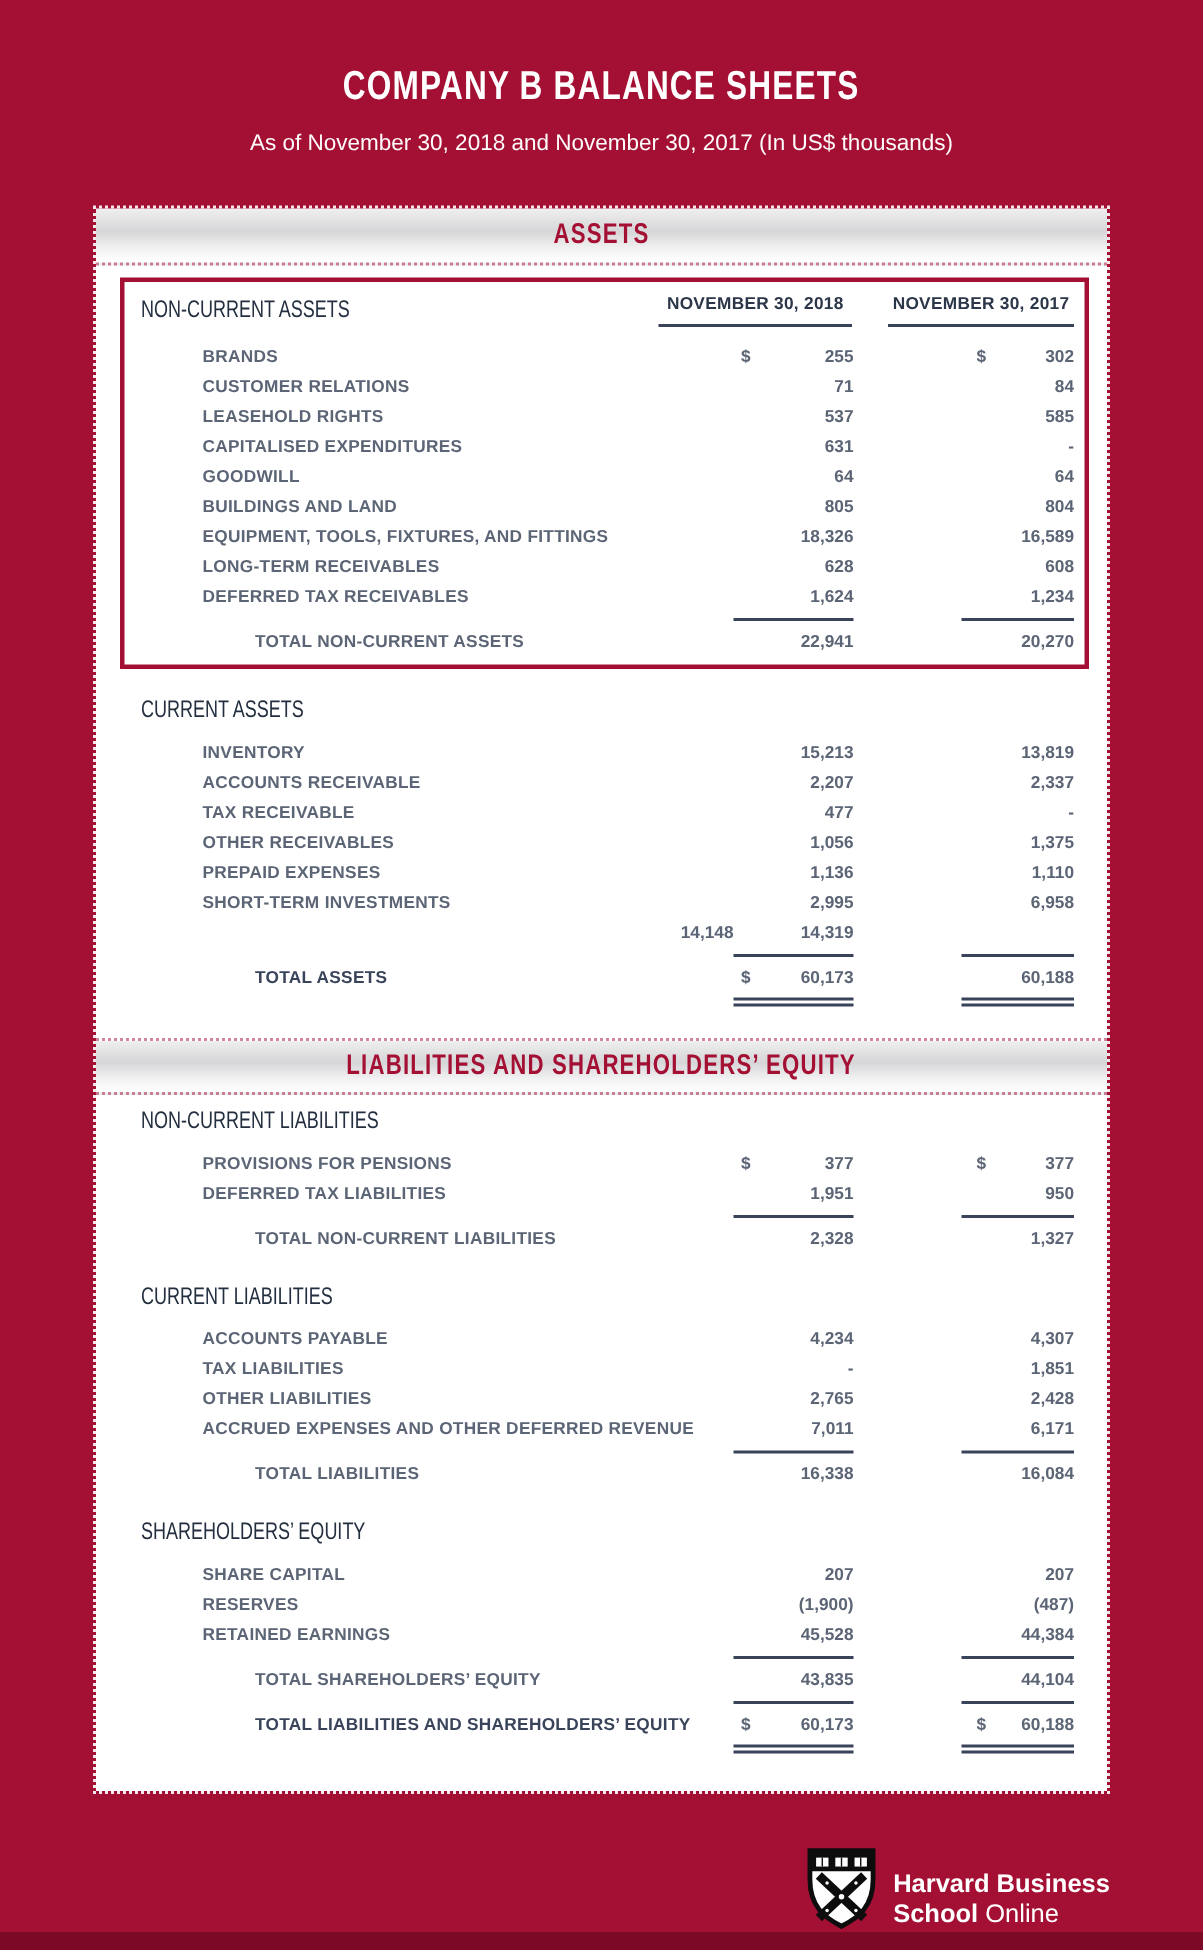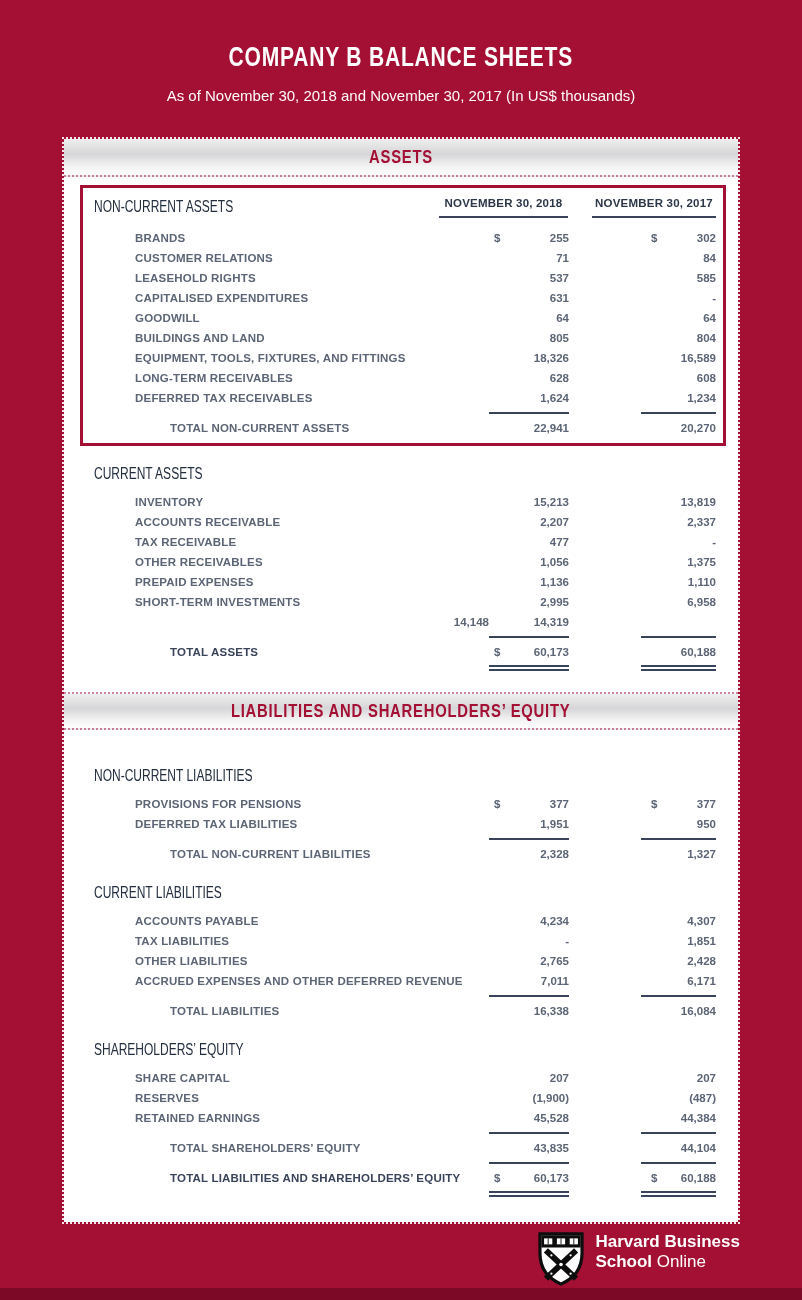--- a/index.html
+++ b/index.html
@@ -66,21 +66,21 @@
   .after-heading { margin-top:8px; }
   .sec-gap { margin-top:26px; }
 
   
   .highlight-box {
     position:absolute; top:46px; left:16px; width:646px; height:261px;
     border:3px solid #A41034; pointer-events:none;
   }
 
   
-  .footer { position:absolute; top:1232px; right:62px; display:flex; align-items:flex-start; gap:11px; }
+  .footer { position:absolute; top:1232px; right:62px; display:flex; align-items:flex-end; gap:11px; }
   .shield { width:46px; height:54px; }
   .logo-text { color:#fff; font-size:17px; font-weight:bold; line-height:20px; }
   .logo-text .light { font-weight:normal; }
   .bottom-strip { position:absolute; left:0; bottom:0; width:802px; height:12px; background:#7C0A26; }
 </style>
 </head>
 <body>
 
 <div class="page-header">
   <div class="page-title"><span class="cond">COMPANY B BALANCE SHEETS</span></div>
@@ -336,21 +336,21 @@
   <div class="rrow dblrow">
     <div></div>
     <div class="dbl r18"></div>
     <div class="dbl r17"></div>
   </div>
 
   <div class="band band-liab">
     <span class="band-title"><span class="cond">LIABILITIES AND SHAREHOLDERS’ EQUITY</span></span>
   </div>
 
-  <div class="sec-heading" style="margin-top:36px;">
+  <div class="sec-heading" style="margin-top:8px;">
     <span class="cond-l">NON-CURRENT LIABILITIES</span>
   </div>
   <div class="rows-block after-heading">
 
       <div class="trow">
         <div class="tlabel">PROVISIONS FOR PENSIONS</div>
         <div class="tval v18">
           <span class="cur">$</span>
           <span class="num">377</span>
         </div>

